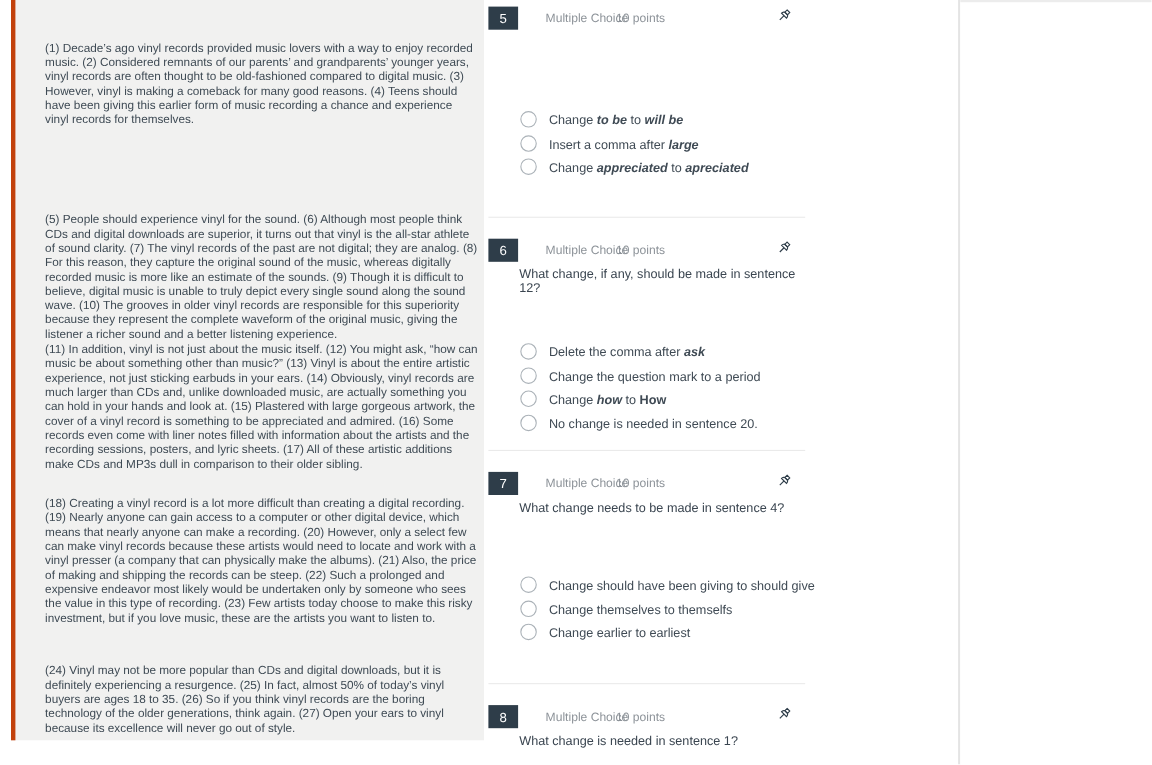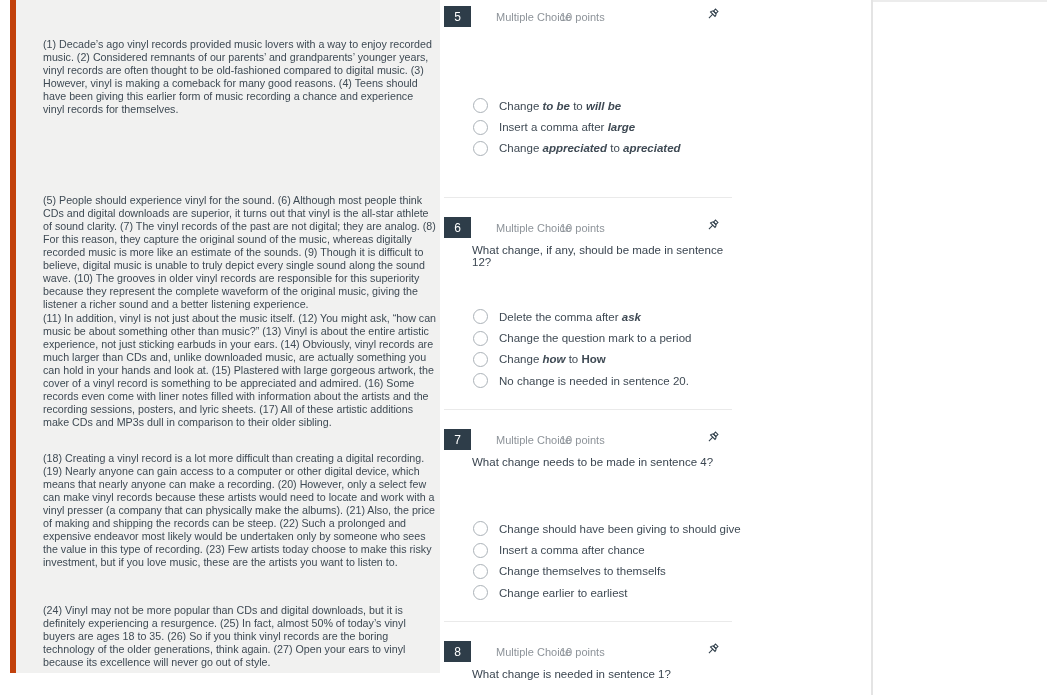--- a/index.html
+++ b/index.html
@@ -2,21 +2,21 @@
 <html style="--badge_bg: #2e3d49; --panel_bg: #f1f1f0; --meta_text: #8d9399; --body_text: #3e4a54;"><head>
 <meta charset="utf-8">
 <style>
   * { margin:0; padding:0; box-sizing:border-box; }
   html,body { width:1047px; height:695px; background:#ffffff; font-family:"Liberation Sans", sans-serif; overflow:hidden; }
   #stage { position:relative; width:1047px; height:695px; background:#fff; }
 
   
   .passage-panel {
     position:absolute; left:10px; top:0; width:430px; height:673px;
-    background:var(--panel_bg); border-left:6px solid #c2410c;
+    background:var(--panel_bg); border-left:4px solid #c2410c;
   }
   .passage-panel p {
     position:absolute; left:27px; width:394px;
     font-size:10.7px; line-height:13px; color:var(--body_text);
   }
   .p0 { top:38px; } .p1 { top:150px;margin-top:44px; } .p2 { top:312px; } .p3 { top:452px; } .p4 { top:604px; }
 
   
   .questions-panel { position:absolute; left:440px; top:0; width:431px; height:695px; background:#fff; }
   .question { position:absolute; left:4px; width:288px; }
@@ -28,21 +28,21 @@
     background:var(--badge_bg); color:#fff; font-size:12px;
     display:flex; align-items:center; justify-content:center;
   }
   .q-type  { position:absolute; left:52px;  top:50%; transform:translateY(-50%); font-size:11px; color:var(--meta_text); }
   .q-points{ position:absolute; left:116px; top:50%; transform:translateY(-50%); font-size:11px; color:var(--meta_text); }
   .pin { position:absolute; right:12px; top:1px; width:15px; height:15px; cursor:pointer; }
 
   .q-prompt { position:absolute; left:28px; top:27px; width:266px; font-size:11.5px; color:#3a4550; }
 
   .q-options { position:absolute; left:29px; top:89px; width:258px; }
-  .option { display:flex; align-items:center; height:21.4px; cursor:pointer; }
+  .option { display:flex; align-items:flex-end; height:21.4px; cursor:pointer; }
   .radio {
     width:15px; height:15px; min-width:15px; border:1.5px solid #abb2b8;
     border-radius:50%; background:#fff; margin-right:11px;
   }
   .option-label { font-size:11.5px; color:#3f4a54; white-space:nowrap; }
   .seg-bi { font-weight:bold; font-style:italic; }
   .seg-b  { font-weight:bold; }
 
   .hsep { position:absolute; left:4px; width:288px; height:1px; background:#eaeaea; }
   .sep1 { top:197px; } .sep2 { top:409px; } .sep3 { top:621px; }
@@ -151,24 +151,20 @@
         </span>
       </div>
       <div class="q-prompt">What change needs to be made in sentence 4?</div>
       <div class="q-options">
         <label class="option">
             <span class="radio"></span>
             <span class="option-label"><span>Change should have been giving to should give</span></span>
           </label>
         <label class="option">
             <span class="radio"></span>
-            <span class="option-label"><span>Insert a comma after chance</span></span>
-          </label>
-        <label class="option">
-            <span class="radio"></span>
             <span class="option-label"><span>Change themselves to themselfs</span></span>
           </label>
         <label class="option">
             <span class="radio"></span>
             <span class="option-label"><span>Change earlier to earliest</span></span>
           </label>
       </div>
     </section>
     <div class="hsep sep3"></div>
 

